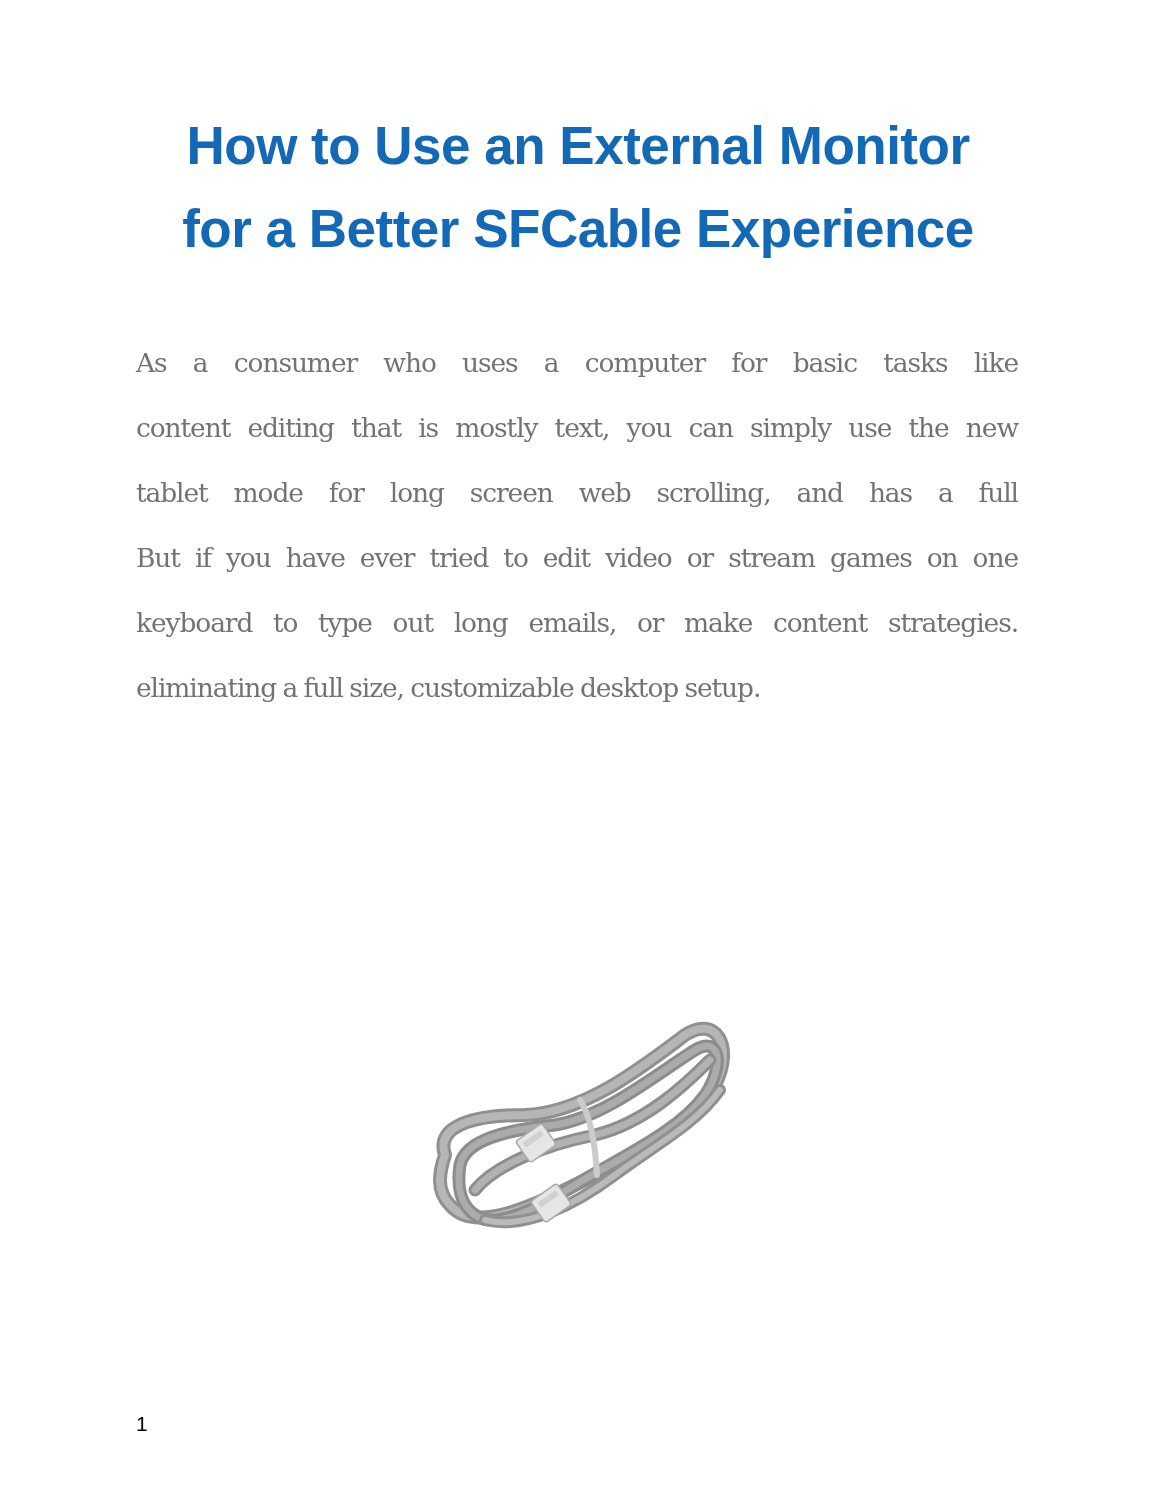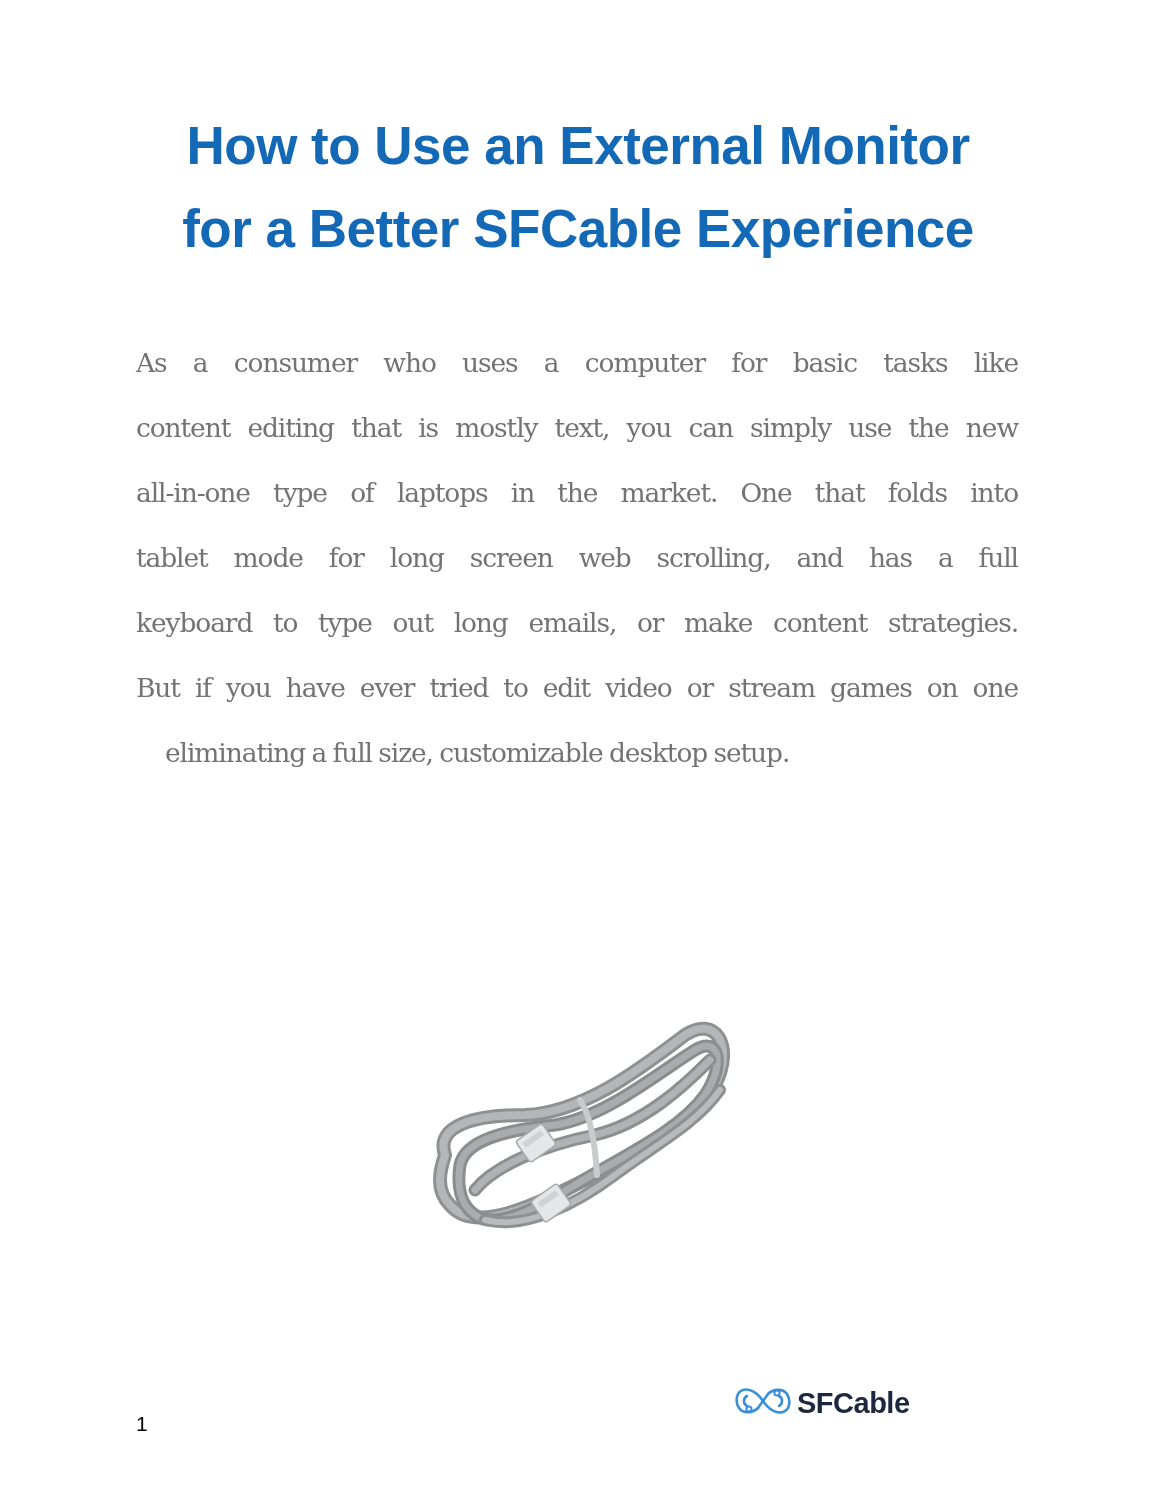--- a/index.html
+++ b/index.html
@@ -42,21 +42,20 @@
       display: block;
       text-align: justify;
       text-align-last: justify;
       white-space: nowrap;
       height: 65px;
       letter-spacing: -1.1px;
       word-spacing: -1px;
     }
     .body-text .ln.last {
       text-align-last: left;
-      margin-left: 29px;
     }
     .figure {
       position: absolute;
       left: 415px;
       top: 1005px;
       width: 330px;
       height: 250px;
     }
     .footer-logo {
       position: absolute;
@@ -89,24 +88,23 @@
 <div class="page">
 
   <h1 class="title">
     <span class="line">How to Use an External Monitor</span>
     <span class="line">for a Better SFCable Experience</span>
   </h1>
 
   <div class="body-text">
     <span class="ln">As a consumer who uses a computer for basic tasks like</span>
     <span class="ln">content editing that is mostly text, you can simply use the new</span>
-    <span class="ln">all-in-one type of laptops in the market. One that folds into</span>
     <span class="ln">tablet mode for long screen web scrolling, and has a full</span>
+    <span class="ln">But if you have ever tried to edit video or stream games on one</span>
     <span class="ln">keyboard to type out long emails, or make content strategies.</span>
-    <span class="ln">But if you have ever tried to edit video or stream games on one</span>
     <span class="ln last">eliminating a full size, customizable desktop setup.</span>
   </div>
 
   <div class="figure">
     <svg width="330" height="250" viewBox="0 0 330 250" xmlns="http://www.w3.org/2000/svg">
       <g fill="none" stroke-linecap="round" stroke-linejoin="round">
 
         <path d="M30 150 C 20 120, 60 110, 110 110 C 170 108, 230 60, 270 30 C 300 10, 320 40, 300 80 C 280 120, 220 150, 170 175 C 120 200, 60 230, 35 200 C 20 185, 25 165, 30 150 Z" stroke="#8e9092" stroke-width="14"></path>
         <path d="M30 150 C 20 120, 60 110, 110 110 C 170 108, 230 60, 270 30 C 300 10, 320 40, 300 80 C 280 120, 220 150, 170 175 C 120 200, 60 230, 35 200 C 20 185, 25 165, 30 150 Z" stroke="#b4b6b8" stroke-width="8"></path>
         <path d="M45 160 C 50 135, 90 125, 140 120 C 190 112, 240 70, 280 45 C 305 30, 310 60, 290 90 C 265 125, 210 150, 160 180 C 120 205, 80 225, 60 210 C 45 200, 42 180, 45 160 Z" stroke="#8a8c8e" stroke-width="13"></path>
@@ -121,32 +119,16 @@
 
       <g>
         <rect x="105" y="125" width="32" height="26" rx="3" transform="rotate(-35 121 138)" fill="#e4e6e8" stroke="#a8aaac" stroke-width="1.5"></rect>
         <rect x="110" y="130" width="22" height="6" transform="rotate(-35 121 138)" fill="#cfd1d3"></rect>
         <rect x="120" y="185" width="32" height="26" rx="3" transform="rotate(-35 136 198)" fill="#e4e6e8" stroke="#a8aaac" stroke-width="1.5"></rect>
         <rect x="125" y="190" width="22" height="6" transform="rotate(-35 136 198)" fill="#cfd1d3"></rect>
       </g>
     </svg>
   </div>
 
-  <div class="footer-logo">
-    <span>
-      <svg width="60" height="34" viewBox="0 0 60 34" xmlns="http://www.w3.org/2000/svg">
-        <g fill="none" stroke="#3a8fd6" stroke-width="2.6" stroke-linecap="round">
-          <path d="M30 17 C 24 8, 16 4, 10 6 C 3 8, 2 18, 6 24 C 10 30, 20 29, 25 24"></path>
-          <path d="M30 17 C 36 26, 44 30, 50 28 C 57 26, 58 16, 54 10 C 50 4, 40 5, 35 10"></path>
-          <path d="M25 24 L 35 10"></path>
-          <path d="M14 12 C 10 14, 10 20, 14 22"></path>
-          <path d="M46 12 C 50 14, 50 20, 46 22"></path>
-        </g>
-        <circle cx="44" cy="9" r="2.6" fill="#ffffff" stroke="#3a8fd6" stroke-width="2"></circle>
-        <circle cx="16" cy="25" r="2.6" fill="#ffffff" stroke="#3a8fd6" stroke-width="2"></circle>
-      </svg>
-    </span>
-    <span class="brand">SFCable</span>
-  </div>
 
   <div class="page-number">1</div>
 
 </div>
 
 </body></html>

